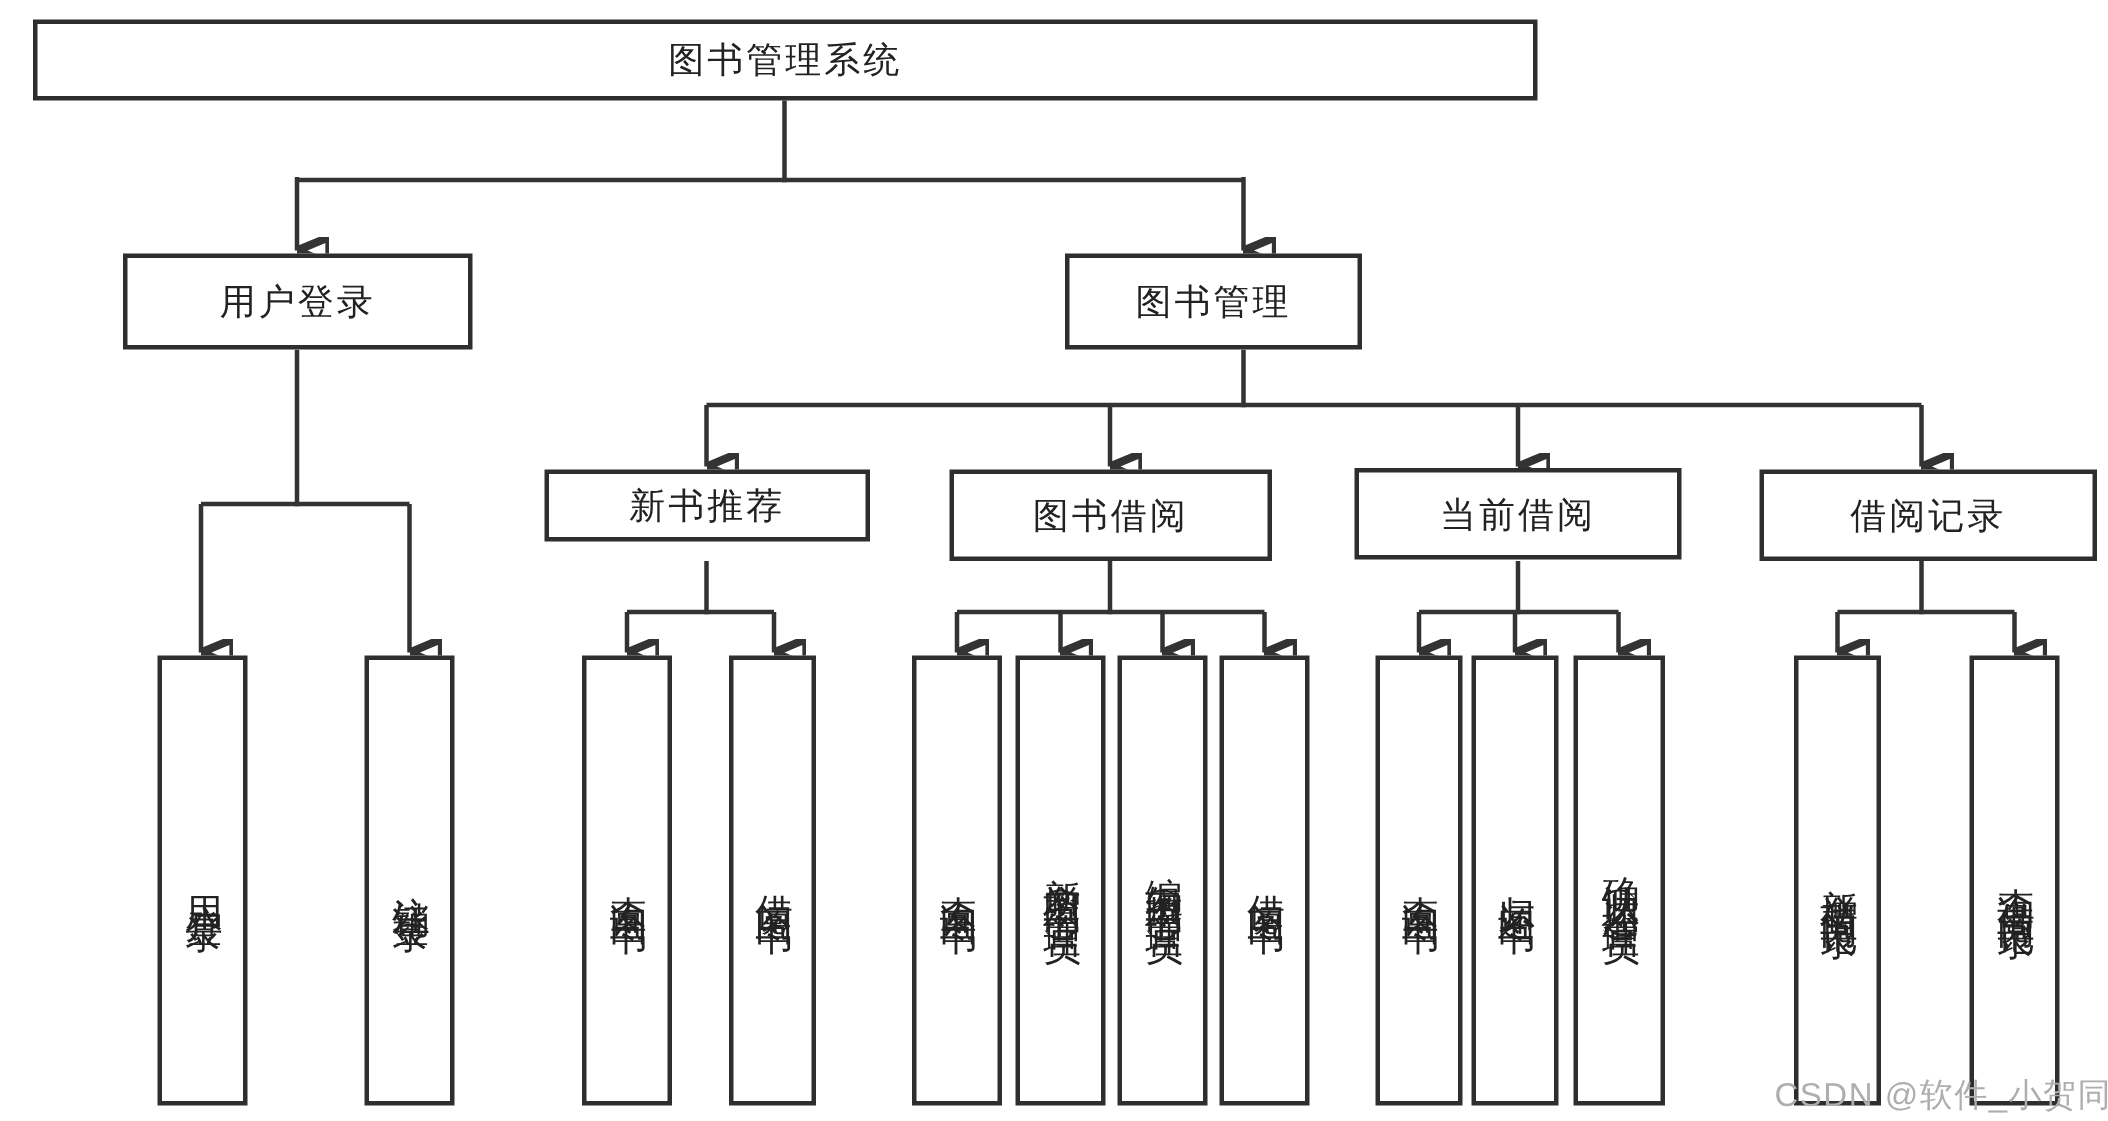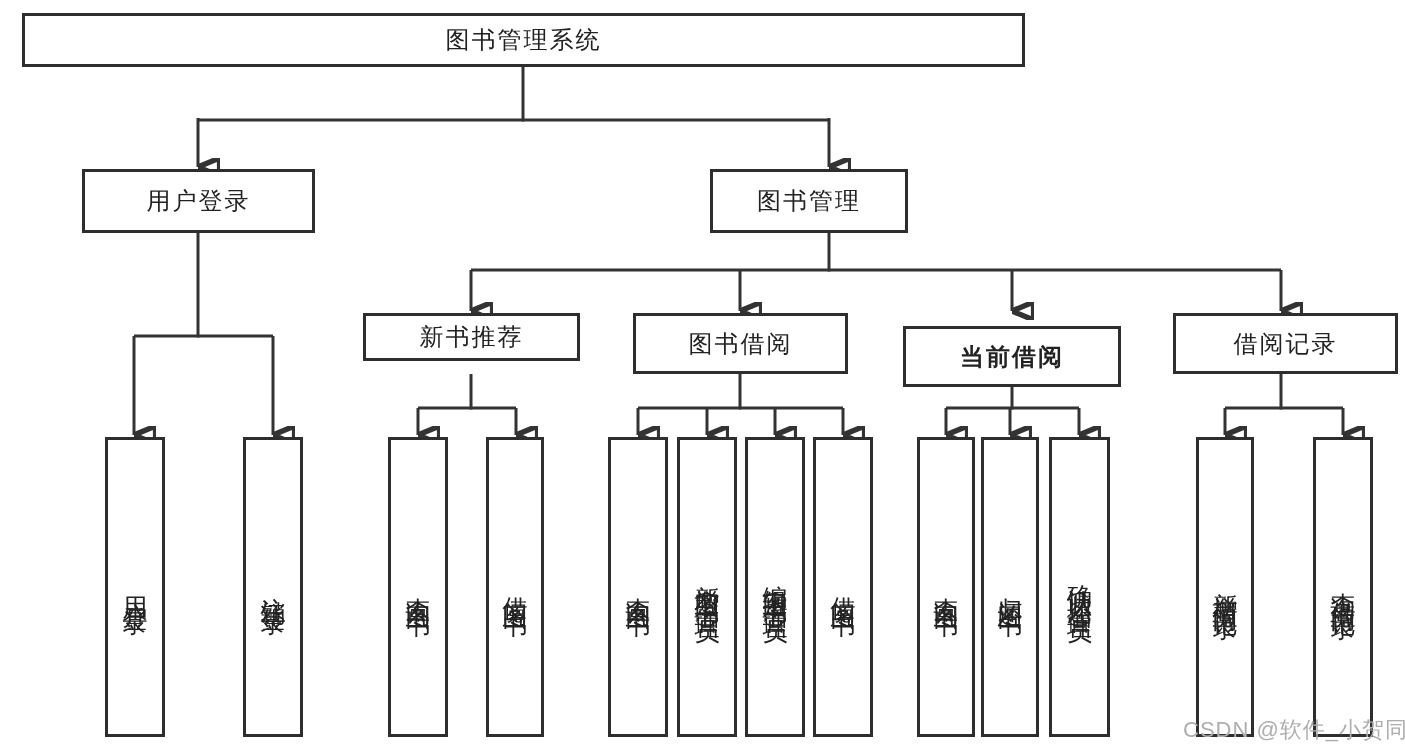--- a/index.html
+++ b/index.html
@@ -124,21 +124,21 @@
     </g>
   </svg>
 
   <div class="node root-box" style="left:22px; top:13px; width:1003px; height:54px;">图书管理系统</div>
 
   <div class="node h-label" style="left:82px; top:169px; width:233px; height:64px;">用户登录</div>
   <div class="node h-label" style="left:710px; top:169px; width:198px; height:64px;">图书管理</div>
 
   <div class="node h-label" style="left:363px; top:313px; width:217px; height:48px;">新书推荐</div>
   <div class="node h-label" style="left:633px; top:313px; width:215px; height:61px;">图书借阅</div>
-  <div class="node h-label" style="left:903px; top:326px; width:218px; height:61px;font-weight:bold;">当前借阅</div>
+  <div class="node h-label" style="left:903px; top:312px; width:218px; height:61px;">当前借阅</div>
   <div class="node h-label" style="left:1173px; top:313px; width:225px; height:61px;">借阅记录</div>
 
   <div class="node leaf" style="left:105px; top:437px; width:60px; height:300px;">
     <span>用户登录</span>
   </div>
   <div class="node leaf" style="left:243px; top:437px; width:60px; height:300px;">
     <span>注销登录</span>
   </div>
 
   <div class="node leaf" style="left:388px; top:437px; width:60px; height:300px;">

